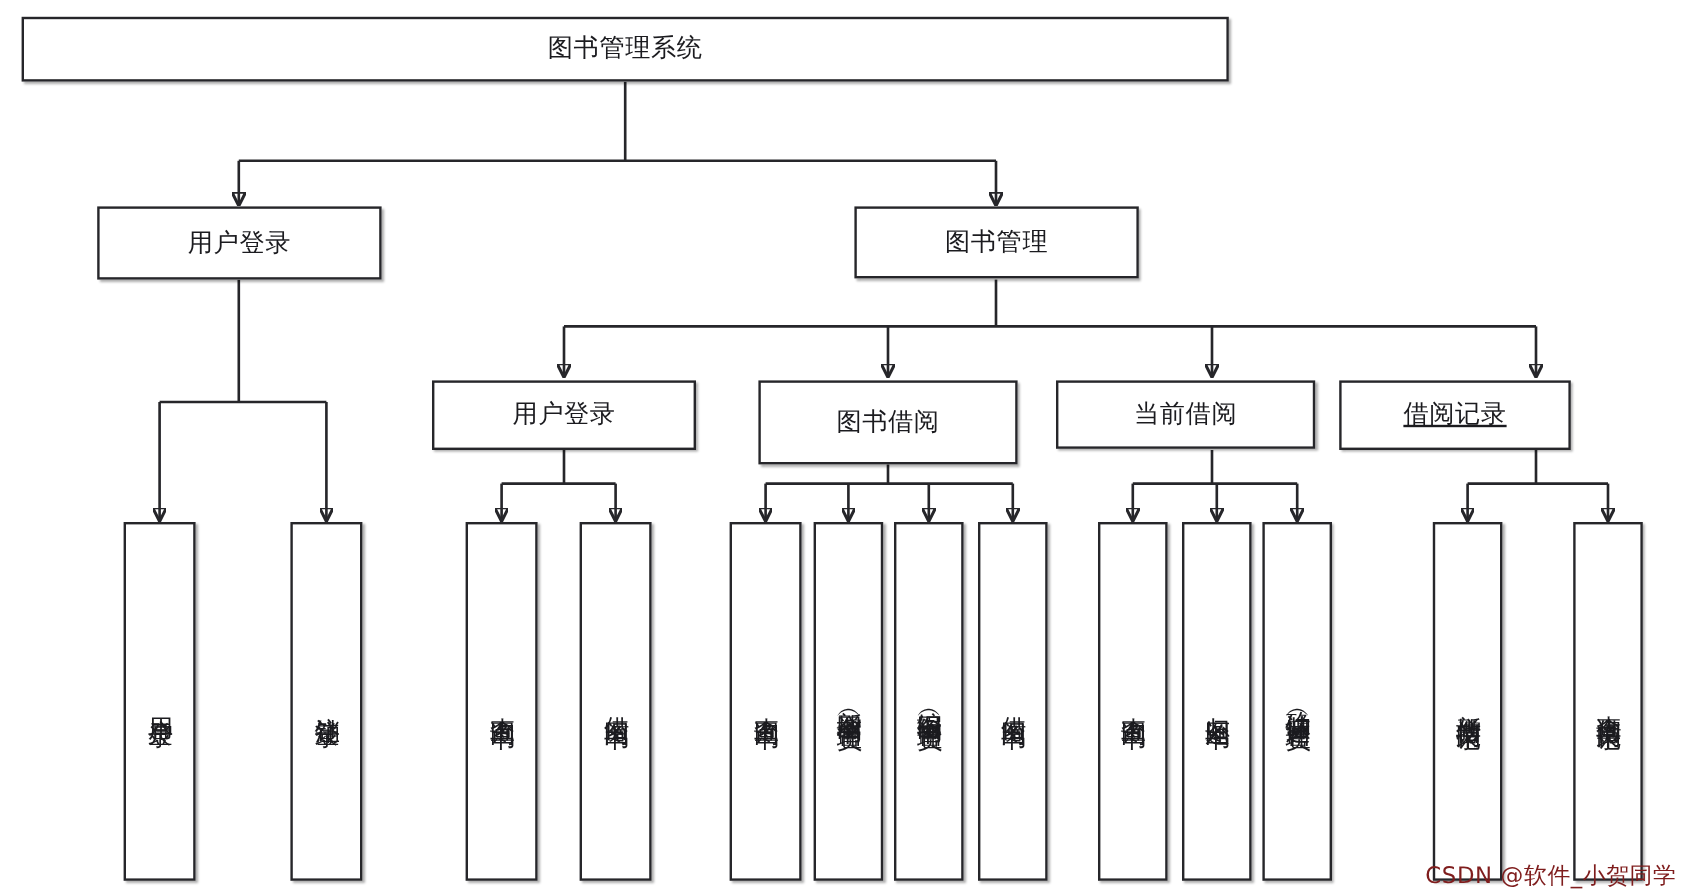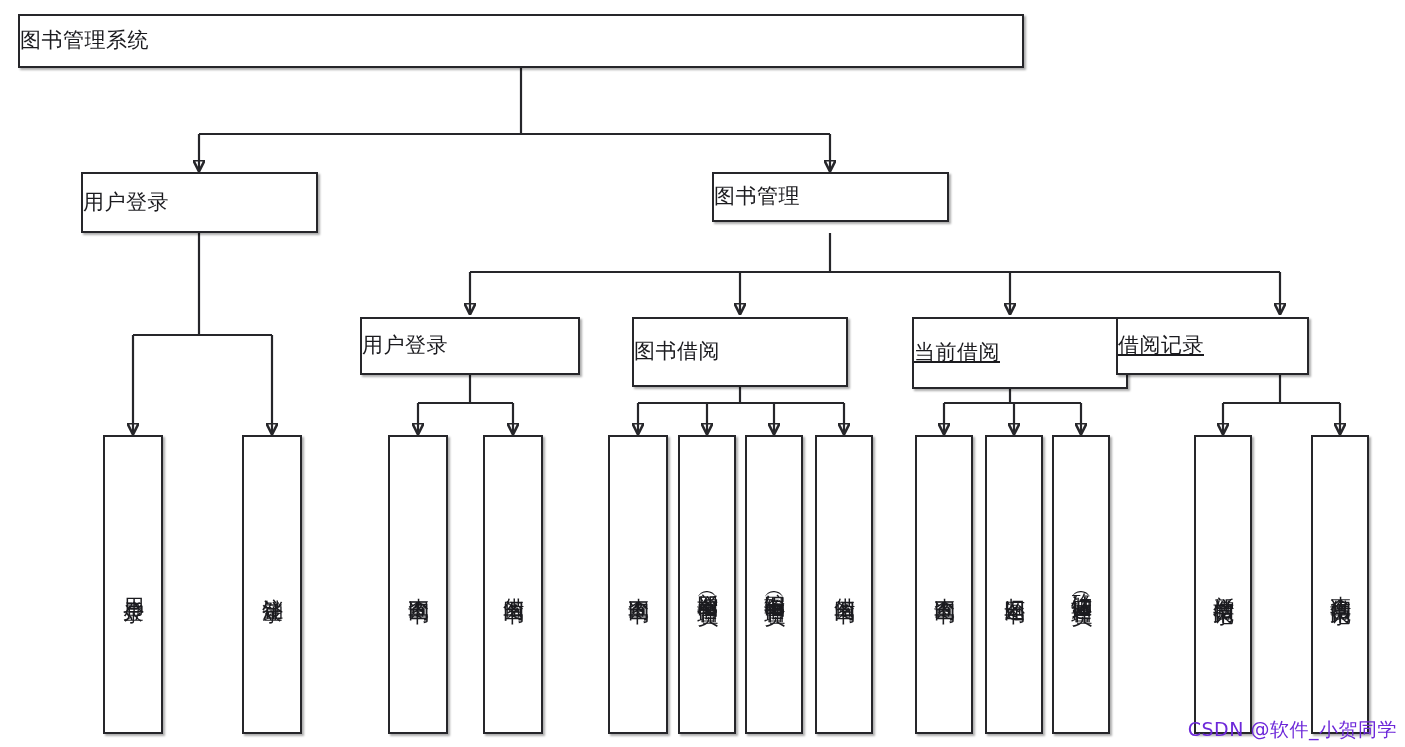--- a/index.html
+++ b/index.html
@@ -18,21 +18,21 @@
     overflow: hidden;
   }
   .node {
     position: absolute;
     box-sizing: border-box;
     background: #ffffff;
     border: 2px solid #26262a;
     box-shadow: 2px 2px 2px rgba(0,0,0,0.32);
     display: flex;
     align-items: center;
-    justify-content: flex-start;
+    justify-content: center;
     color: #1b1b1f;
     line-height: 1.12;
   }
   .node.h {
     font-size: 21px;
     letter-spacing: 0.5px;
   }
   .node.v {
     writing-mode: vertical-rl;
     text-orientation: upright;
@@ -60,21 +60,21 @@
   svg.links path, svg.links line {
     stroke: #26262a;
     stroke-width: 2.2;
     fill: none;
   }
   .watermark {
     position: absolute;
     right: 8px;
     bottom: 4px;
     font-size: 19px;
-    color: #6d28d9;
+    color: #7f1d1d;
     letter-spacing: 0.5px;
     white-space: nowrap;
   }
 </style>
 </head>
 <body>
 
 <div id="canvas">
 
   <svg class="links" viewBox="0 0 1405 747">
@@ -125,31 +125,31 @@
     <line x1="1340" y1="403" x2="1340" y2="433" marker-end="url(#arrow)"></line>
   </svg>
 
   <div class="node h" style="left:18px; top:14px; width:1006px; height:54px;">
     <span>图书管理系统</span>
   </div>
 
   <div class="node h" style="left:81px; top:172px; width:237px; height:61px;">
     <span>用户登录</span>
   </div>
-  <div class="node h" style="left:712px; top:172px; width:237px; height:50px;">
+  <div class="node h" style="left:712px; top:172px; width:237px; height:60px;">
     <span>图书管理</span>
   </div>
 
   <div class="node h" style="left:360px; top:317px; width:220px; height:58px;">
     <span>用户登录</span>
   </div>
   <div class="node h" style="left:632px; top:317px; width:216px; height:70px;">
     <span>图书借阅</span>
   </div>
-  <div class="node h" style="left:912px; top:317px; width:216px; height:72px;text-decoration:underline;">
+  <div class="node h" style="left:880px; top:317px; width:216px; height:57px;">
     <span>当前借阅</span>
   </div>
   <div class="node h" style="left:1116px; top:317px; width:193px; height:58px;text-decoration:underline;">
     <span>借阅记录</span>
   </div>
 
   <div class="node v" style="left:103px; top:435px; width:60px; height:299px;">
     <span class="vtext">用户登录</span>
   </div>
   <div class="node v" style="left:242px; top:435px; width:60px; height:299px;">

